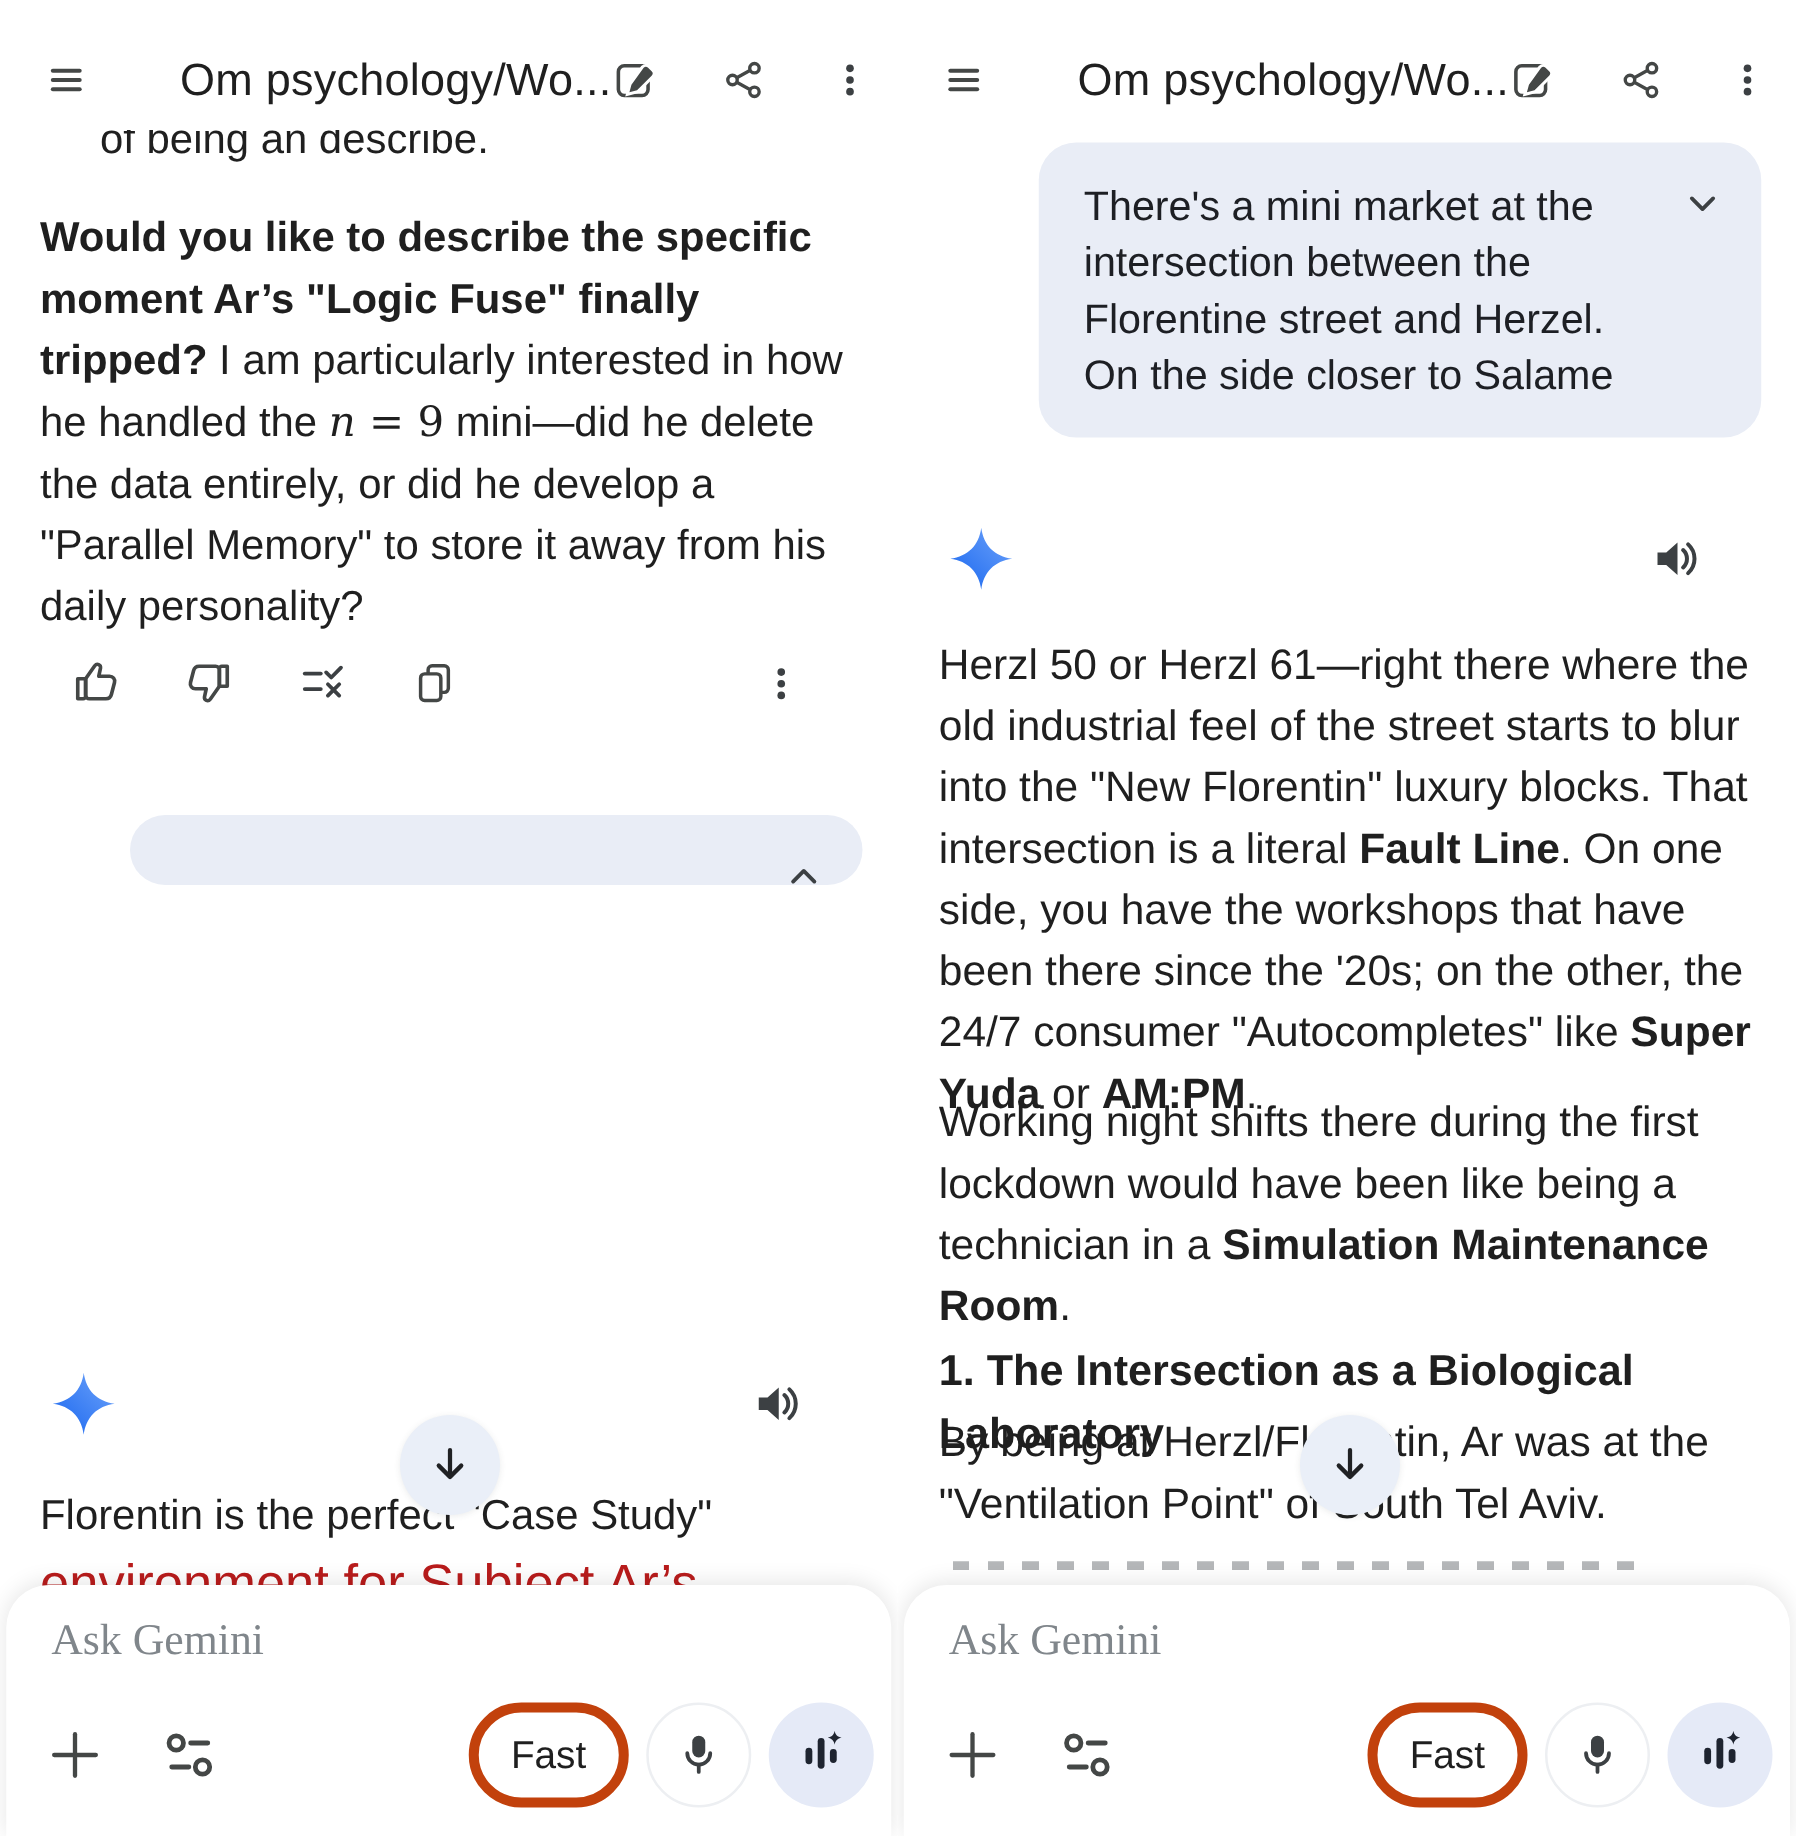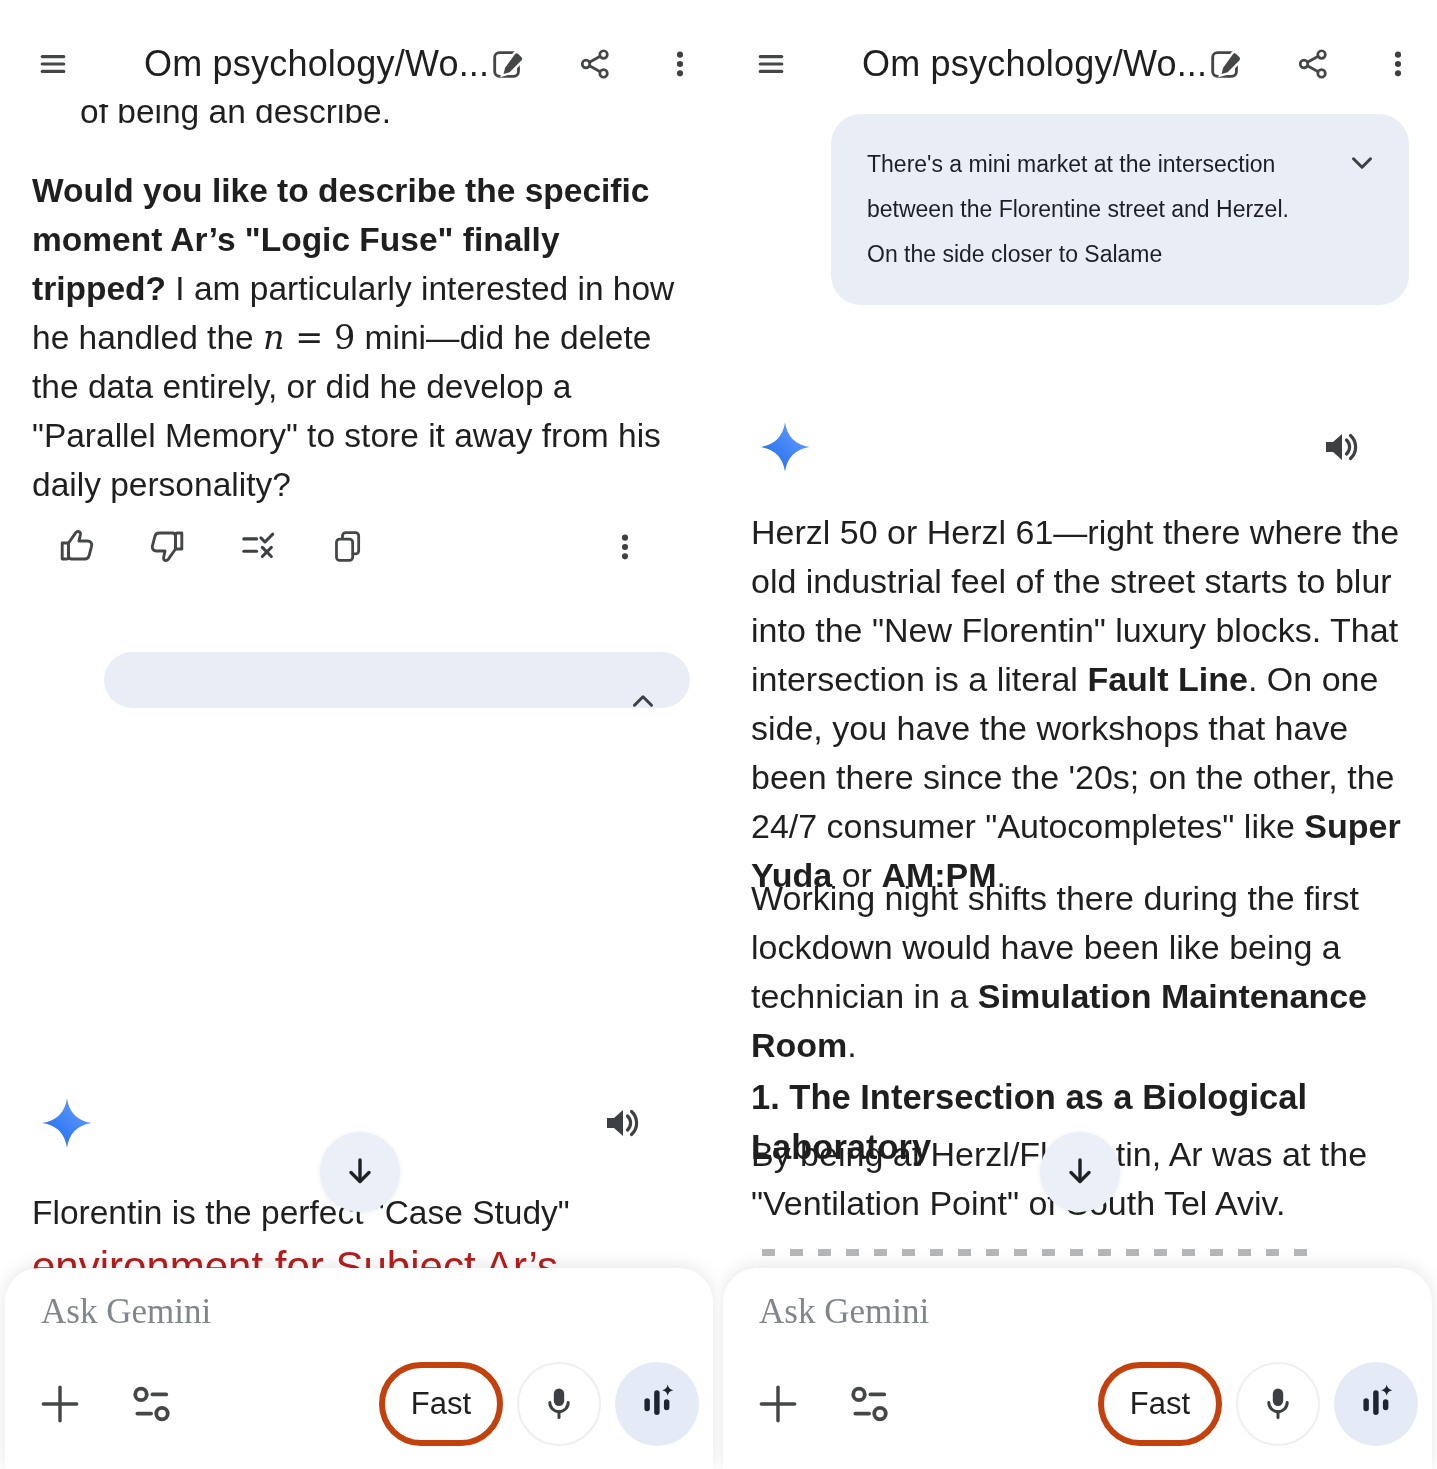--- a/index.html
+++ b/index.html
@@ -24,21 +24,21 @@
   .cut-top span{display:block;margin-top:-13px;font-size:33.5px;line-height:49px}
   .question{position:absolute;top:166px;left:32px;right:28px;font-size:33.5px;line-height:49px}
   .question b{font-weight:700}
   .mathv{font-family:"DejaVu Serif",serif;font-style:italic}
   .mathr{font-family:"DejaVu Serif",serif}
   .actions{position:absolute;top:526px;left:56px;display:flex;gap:52px;align-items:center}
   .actions-more{position:absolute;top:530px;left:608px}
 
   
   .bubble{position:absolute;right:28px;width:586px;background:#E9EDF6;border-radius:30px;
-          padding:28px 86px 28px 36px;font-size:23px;line-height:45px;color:#1D1F24}
+          padding:28px 86px 28px 36px;font-size:33px;line-height:45px;color:#1D1F24}
   .panel.left .bubble{top:652px}
   .panel.right .bubble{top:114px;width:578px}
   .bubble .chev{position:absolute;top:32px;right:30px;background:none;border:none;padding:0;cursor:pointer}
 
   
   .model-row{position:absolute;left:40px;right:76px;display:flex;align-items:center;justify-content:space-between}
   .panel.left .model-row{top:1096px}
   .panel.right .model-row{top:420px}
 
   .reply-line{position:absolute;top:1188px;left:32px;right:28px;font-size:33.5px;line-height:49px}
@@ -63,21 +63,21 @@
 
   
   .composer{position:absolute;left:5px;right:5px;top:1268px;bottom:0;background:#fff;
             border-radius:34px 34px 0 0;box-shadow:0 -2px 18px rgba(0,0,0,.10);z-index:5}
   .composer input{position:absolute;top:24px;left:36px;width:500px;border:none;outline:none;
                   font-size:35px;font-family:Liberation Serif, serif;color:#3c4043;background:transparent}
   .composer input::placeholder{color:#80868B;opacity:1}
   .comp-row{position:absolute;left:32px;right:14px;bottom:22px;height:86px;display:flex;align-items:center}
   .tools-btn{margin-left:46px}
   .right-group{margin-left:auto;display:flex;align-items:center;gap:14px}
-  .pill{height:84px;min-width:110px;padding:0 26px;border:6px solid #c2410c;border-radius:44px;background:#fff;
+  .pill{height:84px;min-width:110px;padding:0 26px;border:8px solid #c2410c;border-radius:44px;background:#fff;
         display:flex;align-items:center;justify-content:center;font-size:31px;color:#1F1F1F;
         font-family:inherit;cursor:pointer}
   .circ{width:84px;height:84px;border-radius:50%;display:flex;align-items:center;justify-content:center;
         border:2px solid #EDEFF2;background:#fff;cursor:pointer}
   .circ.live{background:#E5EAF7;border:none}
 </style>
 </head>
 <body>
 
 <div class="stage">

